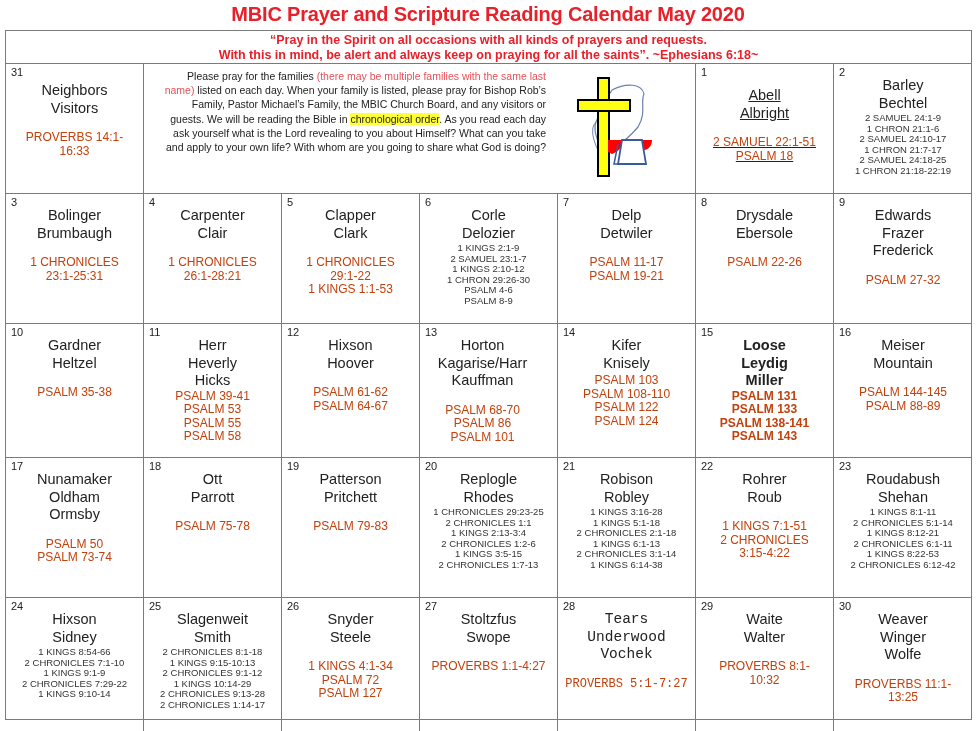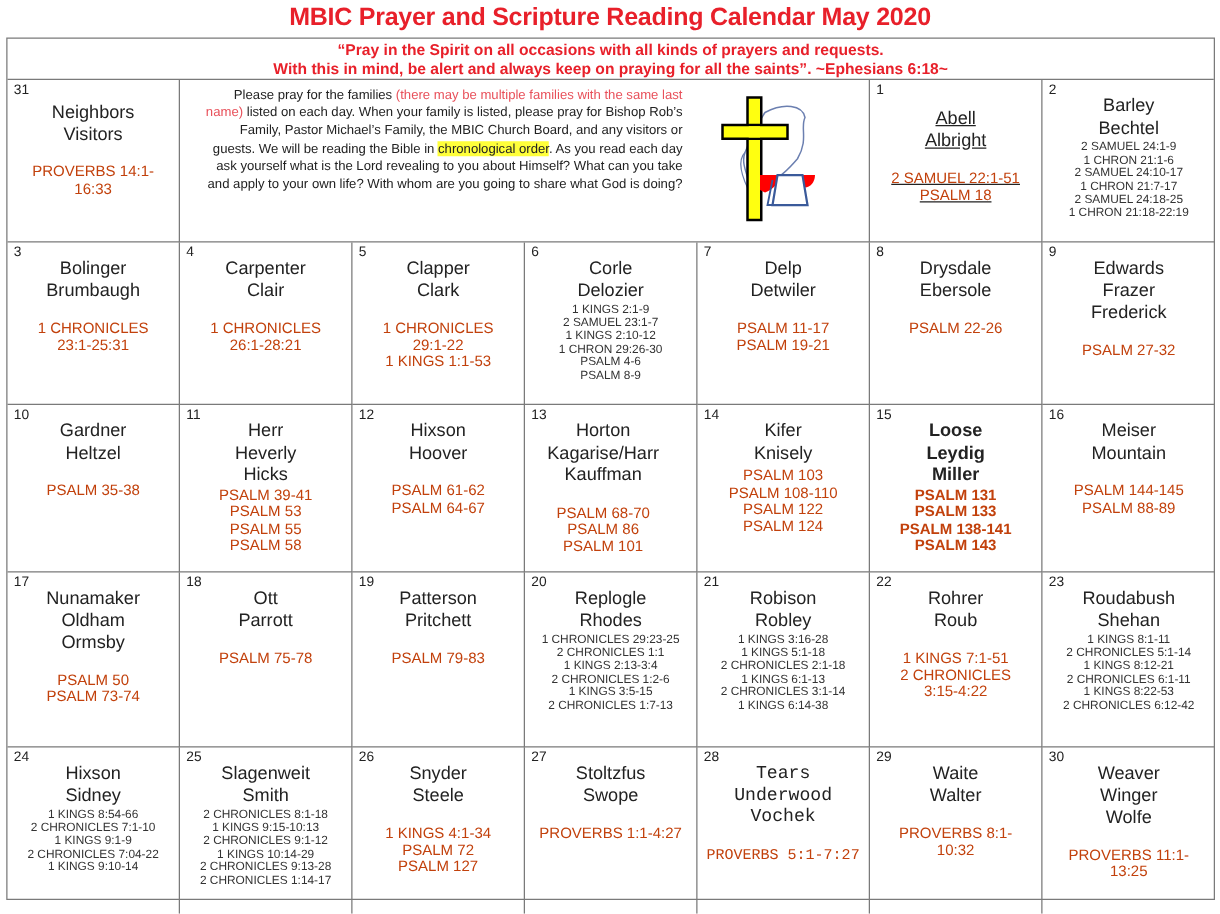--- a/index.html
+++ b/index.html
@@ -416,21 +416,21 @@
         <div class="daynum">24</div>
         <div style="position: absolute; left: 0px; right: 0px; top: 13px;">
           <div class="names">
             <div>Hixson</div>
             <div>Sidney</div>
           </div>
           <div class="read small" style="margin-top: 1px;">
             <div>1 KINGS 8:54-66</div>
             <div>2 CHRONICLES 7:1-10</div>
             <div>1 KINGS 9:1-9</div>
-            <div>2 CHRONICLES 7:04-22</div>
+            <div>2 CHRONICLES 7:29-22</div>
             <div>1 KINGS 9:10-14</div>
           </div>
         </div>
       </div>
       <div class="cell last-row" style="left: 138px; top: 567px; width: 138px; height: 133px;">
         <div class="daynum">25</div>
         <div style="position: absolute; left: 0px; right: 0px; top: 13px;">
           <div class="names">
             <div>Slagenweit</div>
             <div>Smith</div>

